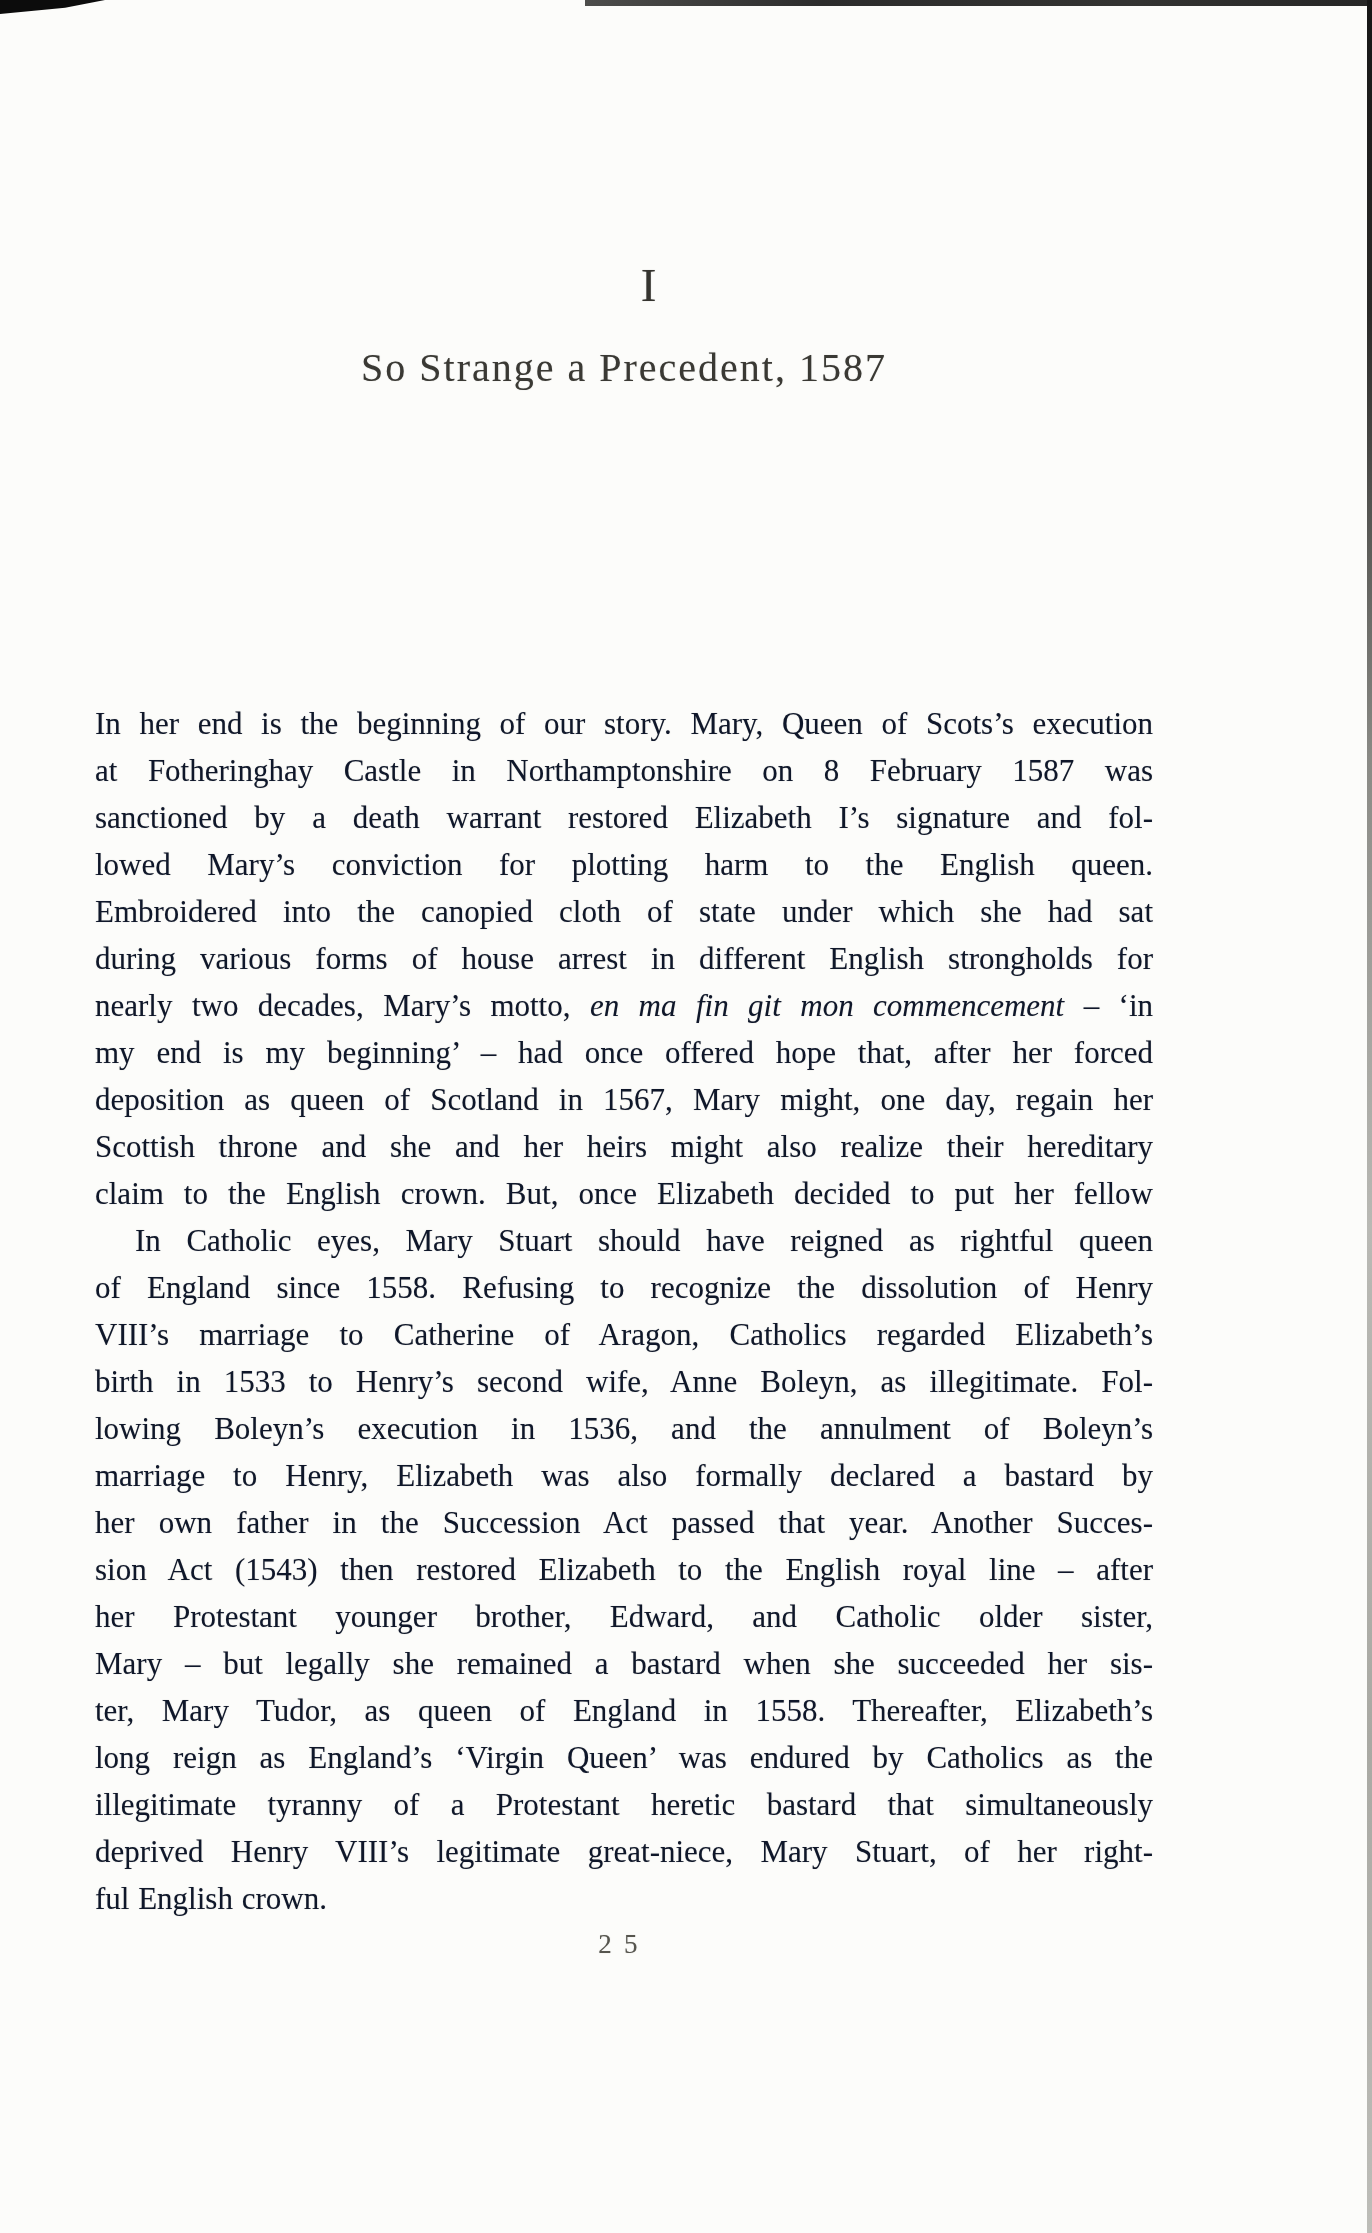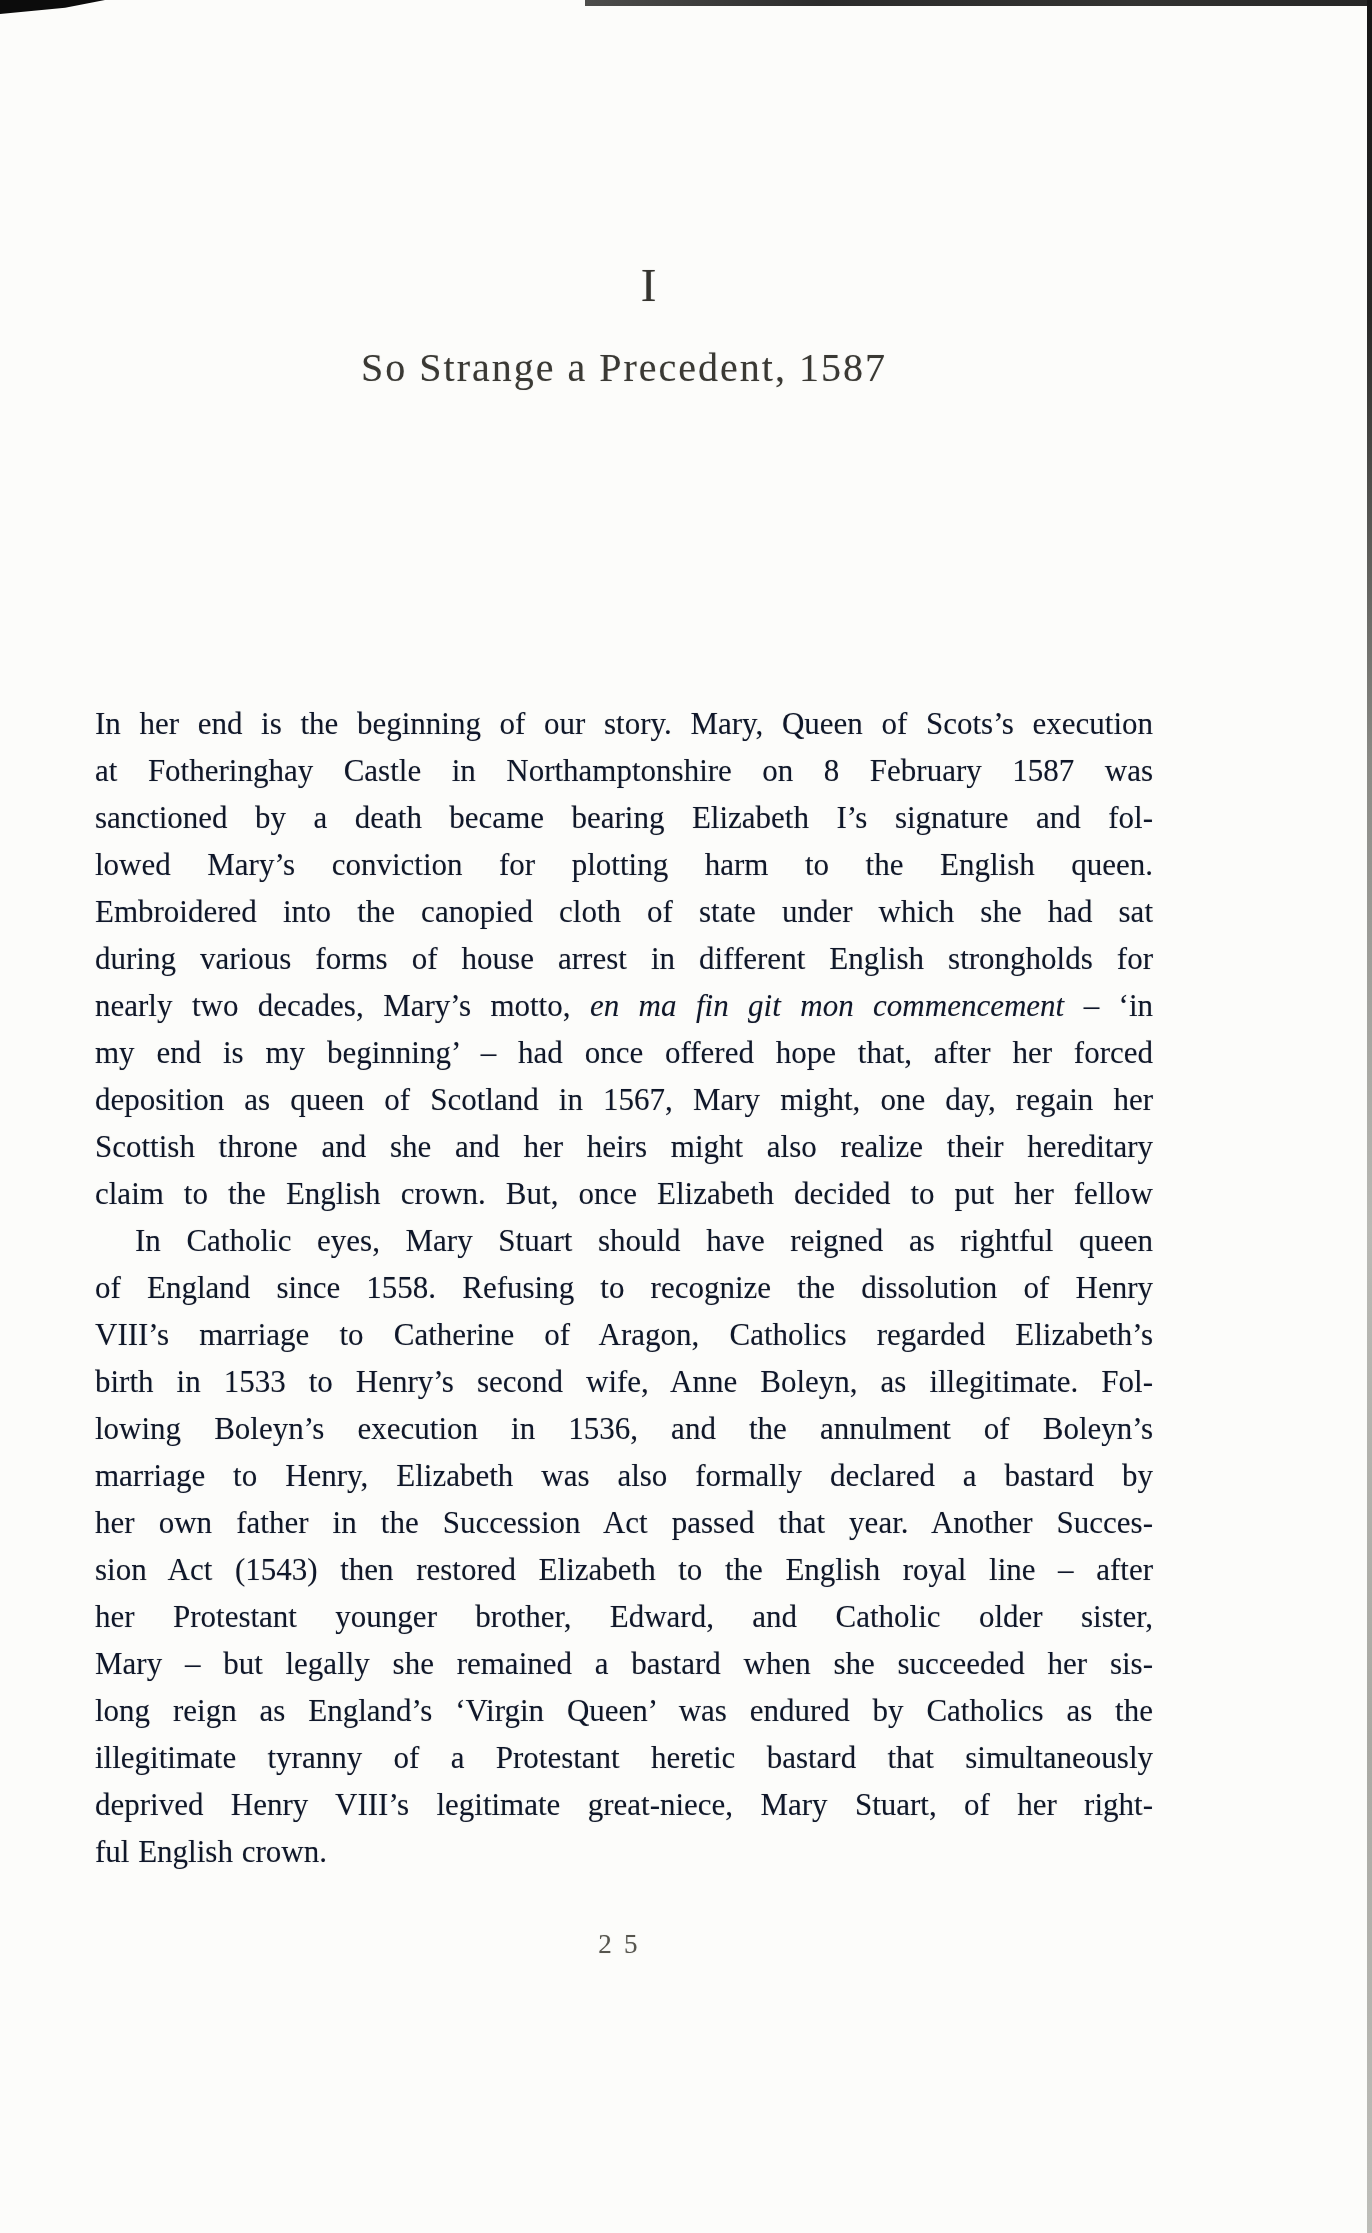--- a/index.html
+++ b/index.html
@@ -114,41 +114,42 @@
 
   <div class="content">
     <div class="chapter-number">I</div>
 
     <h1 class="chapter-title">So Strange a Precedent, 1587</h1>
 
     <div class="body-text" id="body-text">
         <div class="para">
           <div class="line">In her end is the beginning of our story. Mary, Queen of Scots’s execution</div>
           <div class="line">at Fotheringhay Castle in Northamptonshire on 8 February 1587 was</div>
-          <div class="line">sanctioned by a death became bearing Elizabeth I’s signature and fol-</div>
+          <div class="line">sanctioned by a death warrant restored Elizabeth I’s signature and fol-</div>
           <div class="line">lowed Mary’s conviction for plotting harm to the English queen.</div>
           <div class="line">Embroidered into the canopied cloth of state under which she had sat</div>
           <div class="line">during various forms of house arrest in different English strongholds for</div>
           <div class="line">nearly two decades, Mary’s motto, <i>en ma fin git mon commencement</i> – ‘in</div>
           <div class="line">my end is my beginning’ – had once offered hope that, after her forced</div>
           <div class="line">deposition as queen of Scotland in 1567, Mary might, one day, regain her</div>
           <div class="line">Scottish throne and she and her heirs might also realize their hereditary</div>
           <div class="line">claim to the English crown. But, once Elizabeth decided to put her fellow</div>
         </div>
         <div class="para">
           <div class="line indent">In Catholic eyes, Mary Stuart should have reigned as rightful queen</div>
           <div class="line">of England since 1558. Refusing to recognize the dissolution of Henry</div>
           <div class="line">VIII’s marriage to Catherine of Aragon, Catholics regarded Elizabeth’s</div>
           <div class="line">birth in 1533 to Henry’s second wife, Anne Boleyn, as illegitimate. Fol-</div>
           <div class="line">lowing Boleyn’s execution in 1536, and the annulment of Boleyn’s</div>
           <div class="line">marriage to Henry, Elizabeth was also formally declared a bastard by</div>
           <div class="line">her own father in the Succession Act passed that year. Another Succes-</div>
           <div class="line">sion Act (1543) then restored Elizabeth to the English royal line – after</div>
           <div class="line">her Protestant younger brother, Edward, and Catholic older sister,</div>
           <div class="line">Mary – but legally she remained a bastard when she succeeded her sis-</div>
+          <div class="line">ter, Mary Tudor, as queen of England in 1558. Thereafter, Elizabeth’s</div>
           <div class="line">long reign as England’s ‘Virgin Queen’ was endured by Catholics as the</div>
           <div class="line">illegitimate tyranny of a Protestant heretic bastard that simultaneously</div>
           <div class="line">deprived Henry VIII’s legitimate great-niece, Mary Stuart, of her right-</div>
           <div class="line last">ful English crown.</div>
         </div>
       </div>
 
     <div class="page-number">25</div>
   </div>
 </div>

